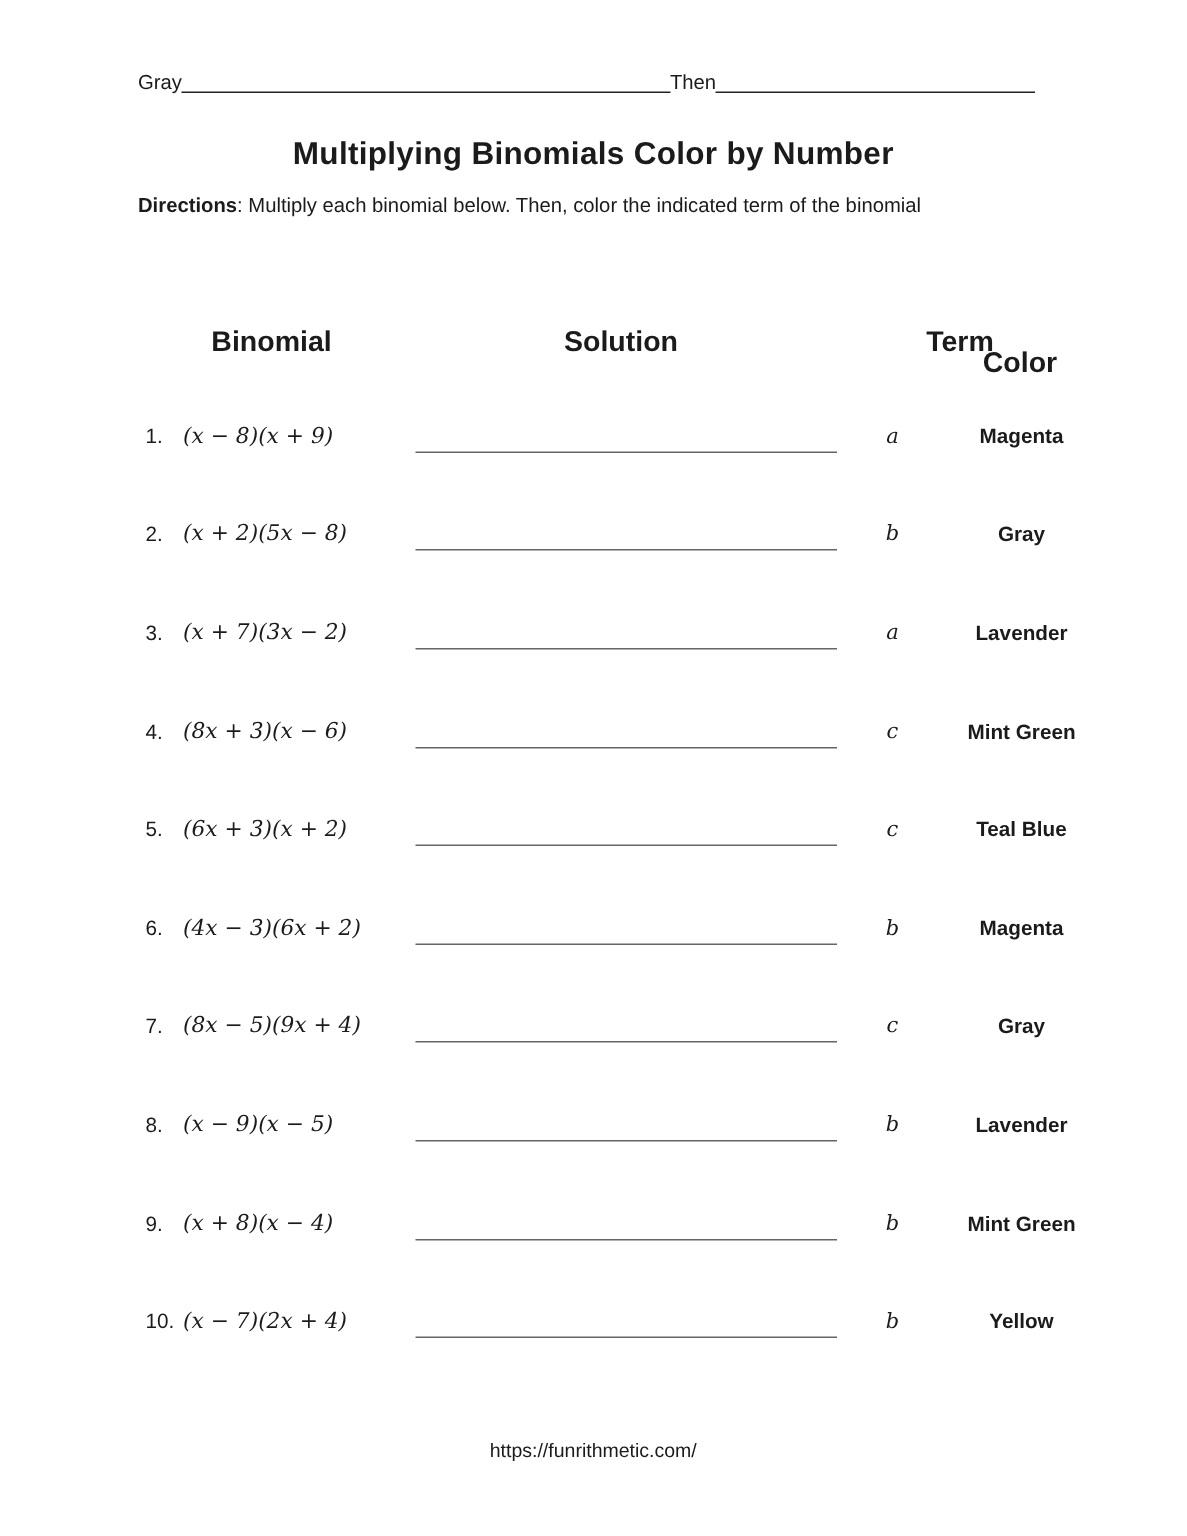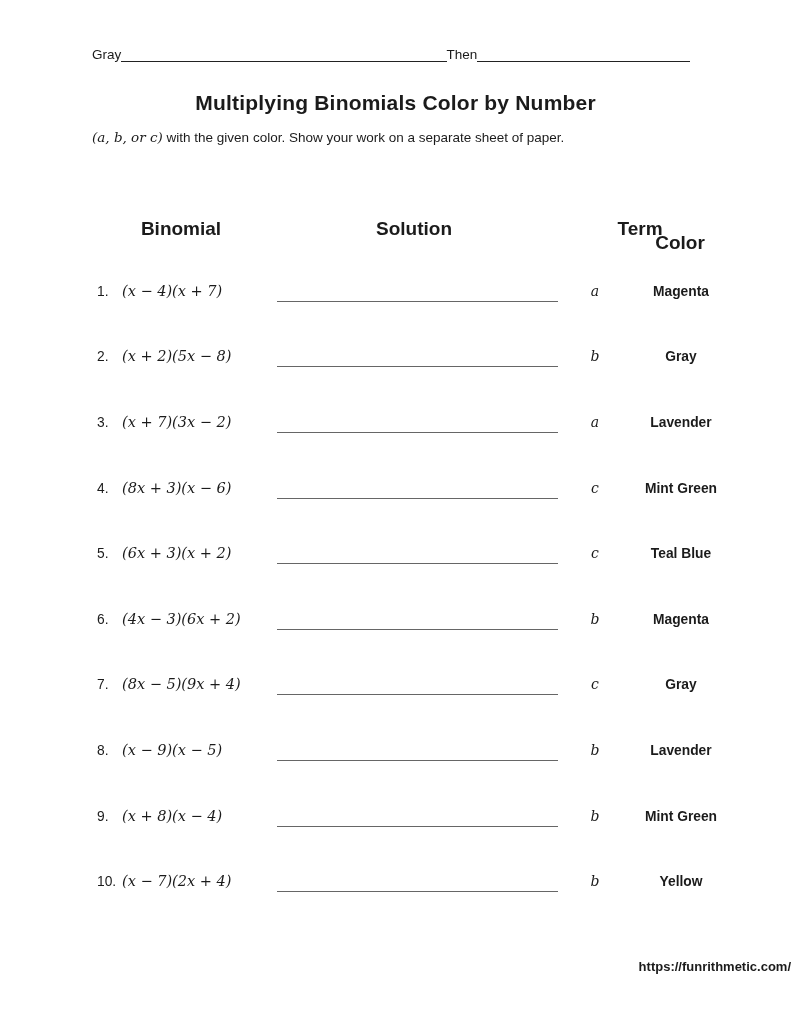--- a/index.html
+++ b/index.html
@@ -124,53 +124,52 @@
     font-size: 13.8px;
     font-weight: bold;
   }
 
   
   .footer {
     position: absolute;
     top: 959px;
     left: 0;
     width: 100%;
-    text-align: right;
+    text-align: center;
     font-size: 13px;
-    font-weight: bold;
   }
 </style>
 </head>
 <body>
 
 <div class="name-date-row">
   <span>Gray</span>
   <div class="fill-line name-fill"></div>
   <span>Then</span>
   <div class="fill-line date-fill"></div>
 </div>
 
 <div class="page-title">Multiplying Binomials Color by Number</div>
 
 <div class="directions">
-  <div><span class="math">(a, b, or c)</span><span> with the given color. Show your work on a separate sheet of paper.</span></div>
+  <div><b>Directions</b><span>: Multiply each binomial below.  Then, color the indicated term of the binomial</span></div>
 </div>
 
 <div class="col-headers">
   <span class="ch-binomial">Binomial</span>
   <span class="ch-solution">Solution</span>
   <span class="ch-term">Term</span>
   <span class="ch-color">Color</span>
 </div>
 
 <div class="rows">
 
   <div class="row">
     <span class="num">1.</span>
-    <span class="binomial math">(x − 4)(x + 7)</span>
+    <span class="binomial math">(x − 8)(x + 9)</span>
     <div class="sol-line"></div>
     <span class="term math">a</span>
     <span class="colorname">Magenta</span>
   </div>
 
   <div class="row">
     <span class="num">2.</span>
     <span class="binomial math">(x + 2)(5x − 8)</span>
     <div class="sol-line"></div>
     <span class="term math">b</span>

